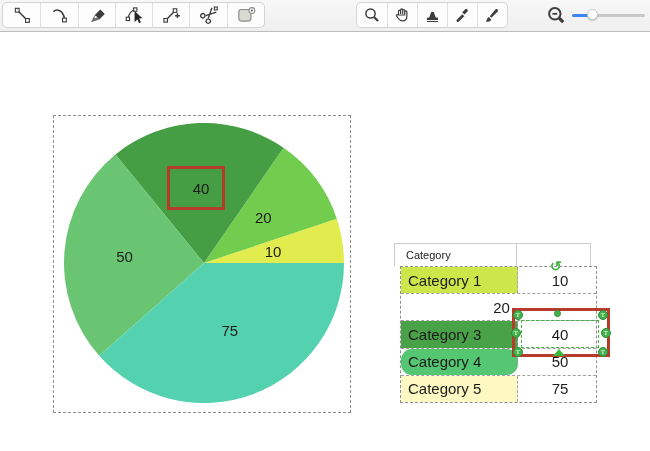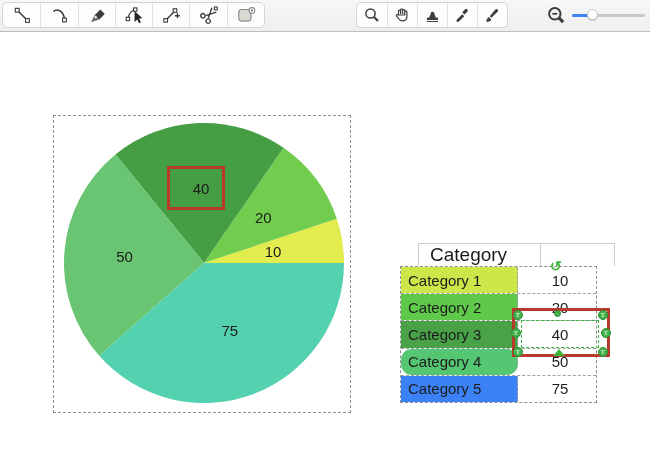--- a/index.html
+++ b/index.html
@@ -35,23 +35,23 @@
   #canvas{position:absolute;left:0;top:32px;width:650px;height:419px;background:#fff;}
   .abs{position:absolute;box-sizing:border-box;}
 
   #pie-select-rect{left:53px;top:83px;width:298px;height:298px;
                    border:1px dashed #8f8f8f;}
   #pie-svg{position:absolute;left:64px;top:91px;}
   #pie-redrect{left:167px;top:134px;width:58px;height:44px;
                border:3px solid #b73b2c;}
 
   
-  #tbl-header{left:418px;top:211px;width:197px;height:23px;display:flex;
+  #tbl-header{left:394px;top:211px;width:197px;height:23px;display:flex;
               border:1px solid #cccccc;border-bottom:none;background:#fff;
-              font-size:19px;color:#1c1c1c;}
+              font-size:11px;color:#1c1c1c;}
   #tbl-header .hc1{width:122px;border-right:1px solid #cccccc;line-height:22px;
                    padding-left:11px;box-sizing:border-box;}
   #tbl-header .hc2{flex:1;text-align:center;line-height:22px;}
   #tbl-body{left:400px;top:234px;width:197px;height:137px;
             border:1px dashed #8f8f8f;display:flex;flex-direction:column;
             background:#fff;font-size:15px;color:#1c1c1c;}
   .trow{flex:1;display:flex;min-height:0;}
   .trow + .trow{border-top:1px dashed #a0a0a0;}
   .cat-cell{width:117px;box-sizing:border-box;border-right:1px dashed #a0a0a0;
             padding-left:7px;display:flex;align-items:center;}
@@ -205,36 +205,35 @@
       <div class="hc1">Category</div>
     </div>
 
     <div class="abs" id="tbl-body">
       <div class="trow">
         <div class="cat-cell" style="background-color: rgb(205, 230, 74);">Category 1</div>
         <div class="gap-cell"></div>
         <div class="val-cell">10</div>
       </div>
       <div class="trow">
-        <div class="cat-cell" style="background-color: rgb(95, 202, 73);">Category 2</div>
         <div class="gap-cell"></div>
         <div class="val-cell">20</div>
       </div>
       <div class="trow">
         <div class="cat-cell" style="background-color: rgb(73, 162, 72);">Category 3</div>
         <div class="gap-cell"></div>
         <div class="val-cell">40</div>
       </div>
       <div class="trow">
         <div class="cat-cell" style="background-color: rgb(85, 198, 113); border-radius: 11px;">Category 4</div>
         <div class="gap-cell"></div>
         <div class="val-cell">50</div>
       </div>
       <div class="trow">
-        <div class="cat-cell" style="background-color: #3b82f6;">Category 5</div>
+        <div class="cat-cell" style="background-color: #fef9c3;">Category 5</div>
         <div class="gap-cell"></div>
         <div class="val-cell">75</div>
       </div>
     </div>
 
     <div class="abs" id="tbl-redrect"></div>
     <div class="abs" id="txt-greendash"></div>
 
     <div class="sel-handle" style="left:513px;top:278px;">T</div>
     <div class="sel-handle" style="left:598px;top:278px;">T</div>

